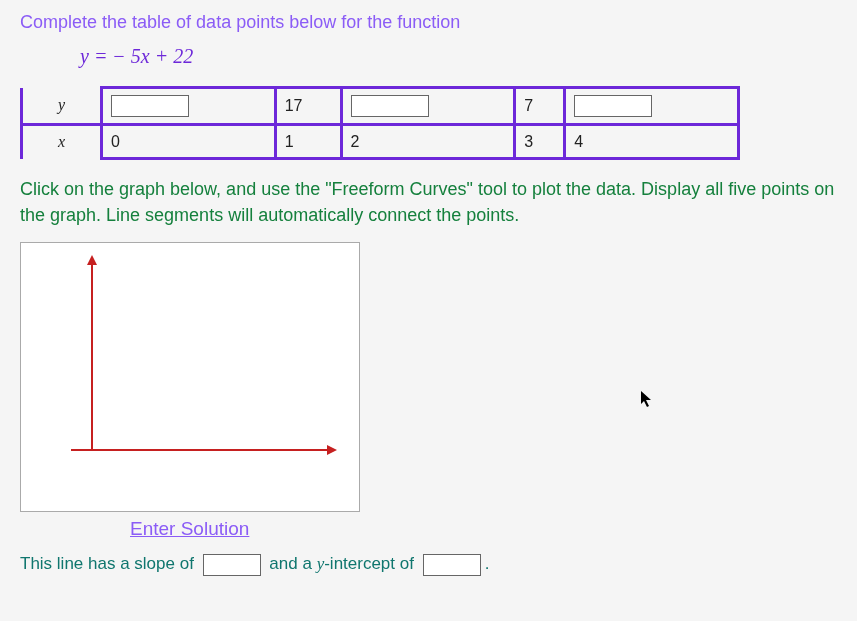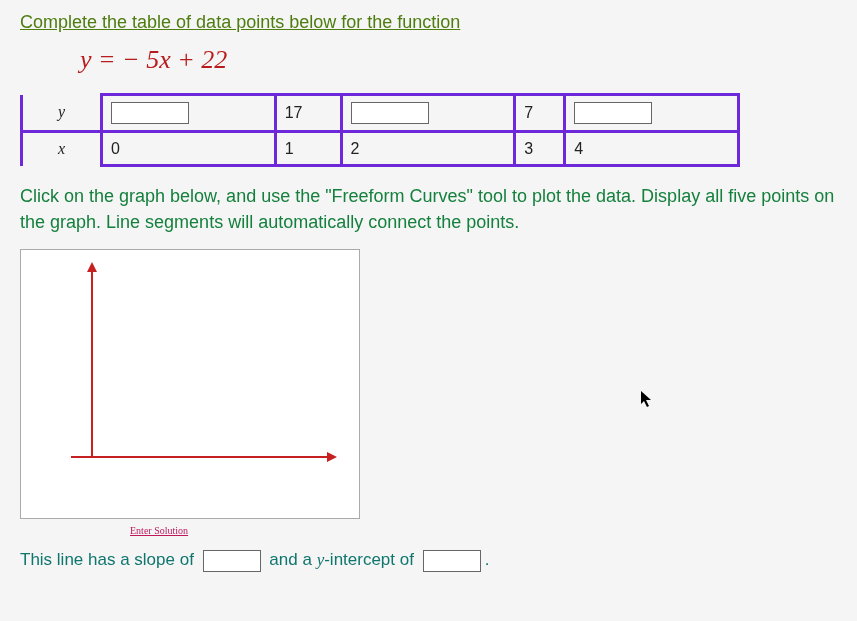--- a/index.html
+++ b/index.html
@@ -5,31 +5,30 @@
     * { box-sizing: border-box; margin: 0; padding: 0; }
     body {
       font-family: Arial, sans-serif;
       background: #f5f5f5;
       padding: 12px 20px;
       color: #222;
       width: 857px;
     }
     .instruction {
       font-size: 18px;
-      color: #4d7c0f;
+      color: #8b5cf6;
       margin-bottom: 12px;
-      text-decoration: underline;
     }
     .equation {
       font-family: 'Times New Roman', serif;
       font-style: italic;
-      font-size: 26px;
+      font-size: 20px;
       margin-left: 60px;
       margin-bottom: 18px;
-      color: #b91c1c;
+      color: #6d28d9;
     }
     .data-table {
       border-collapse: collapse;
       width: 720px;
       margin-bottom: 16px;
     }
     .data-table td {
       border: 3px solid #6d28d9;
       padding: 6px 8px;
       height: 34px;
@@ -95,29 +94,28 @@
     }
     .x-axis::after {
       content: '';
       position: absolute;
       right: -8px; top: -4px;
       border-top: 5px solid transparent;
       border-bottom: 5px solid transparent;
       border-left: 10px solid #c62020;
     }
     .enter-solution {
-      font-size: 10px;
+      font-size: 19px;
       text-decoration: underline;
-      color: #be185d;
+      color: #8b5cf6;
       margin-left: 110px;
       margin-top: 6px;
       margin-bottom: 14px;
       cursor: pointer;
       display: inline-block;
-      font-family: Liberation Serif, serif;
     }
     .fill-line {
       font-size: 17px;
       color: #0f766e;
     }
     .inline-input {
       display: inline-block;
       border: 1px solid #666;
       width: 58px;
       height: 22px;

